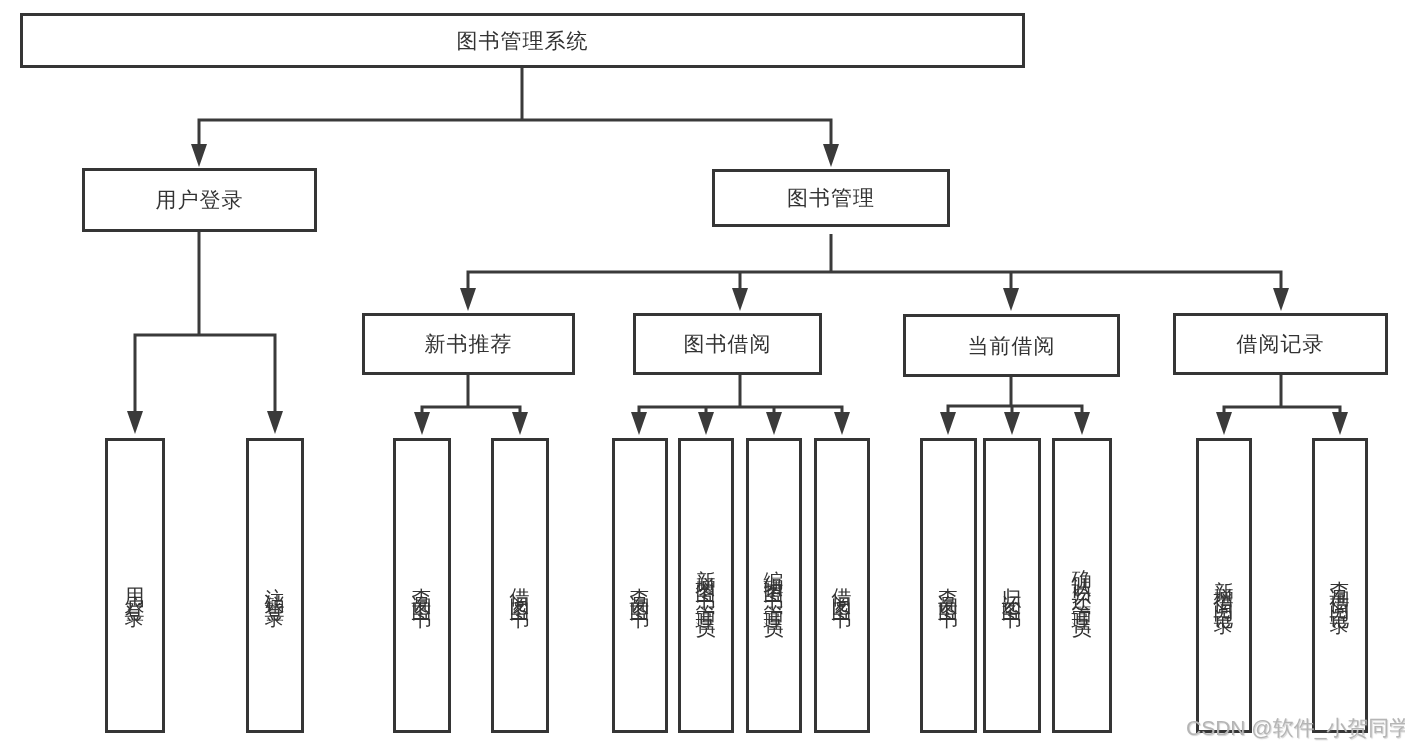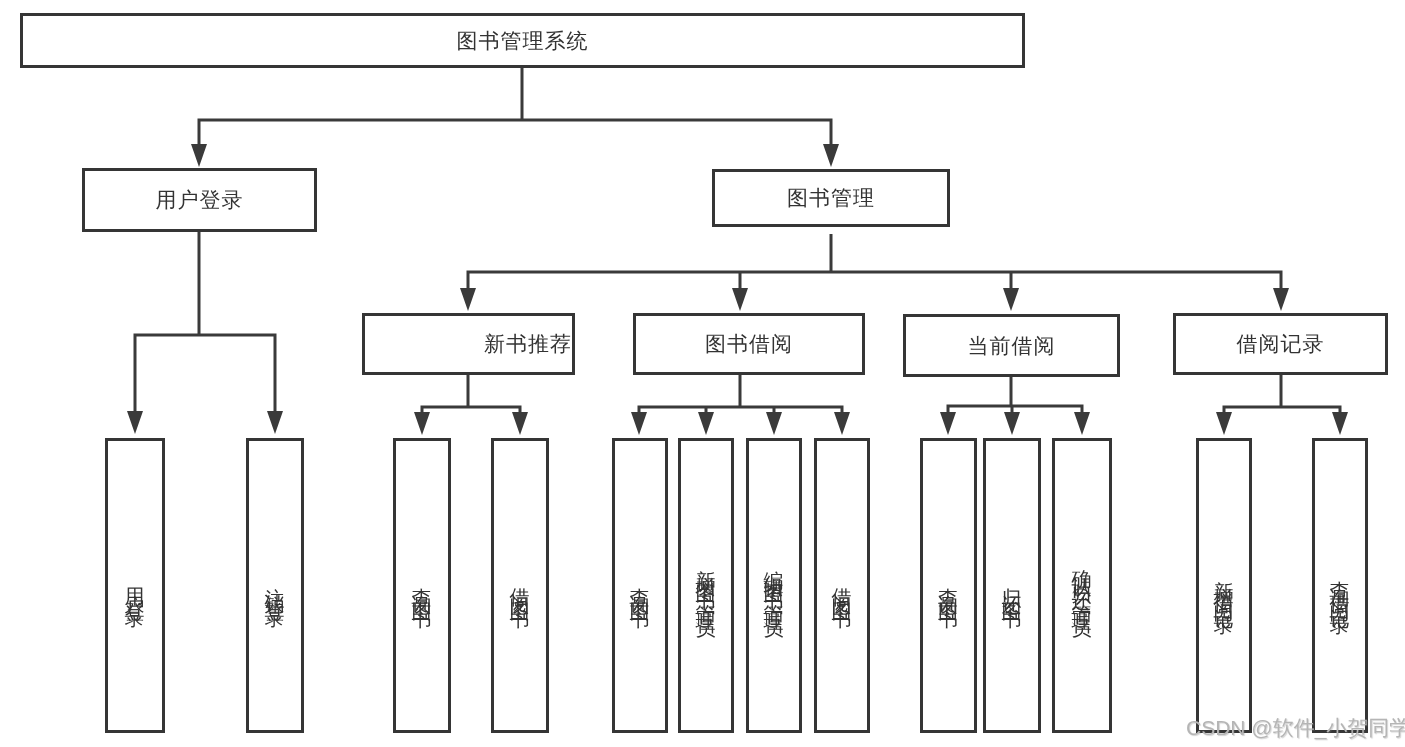--- a/index.html
+++ b/index.html
@@ -91,24 +91,24 @@
     <span>图书管理系统</span>
   </div>
 
   <div class="node h" style="left:82px;top:168px;width:235px;height:64px;">
     <span>用户登录</span>
   </div>
   <div class="node h" style="left:712px;top:169px;width:238px;height:58px;">
     <span>图书管理</span>
   </div>
 
-  <div class="node h" style="left:362px;top:313px;width:213px;height:62px;justify-content:flex-end;">
+  <div class="node h" style="left:362px;top:313px;width:213px;height:62px;">
     <span>新书推荐</span>
   </div>
-  <div class="node h" style="left:633px;top:313px;width:232px;height:62px;">
+  <div class="node h" style="left:633px;top:313px;width:189px;height:62px;">
     <span>图书借阅</span>
   </div>
   <div class="node h" style="left:903px;top:314px;width:217px;height:63px;align-items:center;">
     <span>当前借阅</span>
   </div>
   <div class="node h" style="left:1173px;top:313px;width:215px;height:62px;">
     <span>借阅记录</span>
   </div>
 
   <div class="node v" style="left:105px;top:438px;width:60px;height:295px;">

